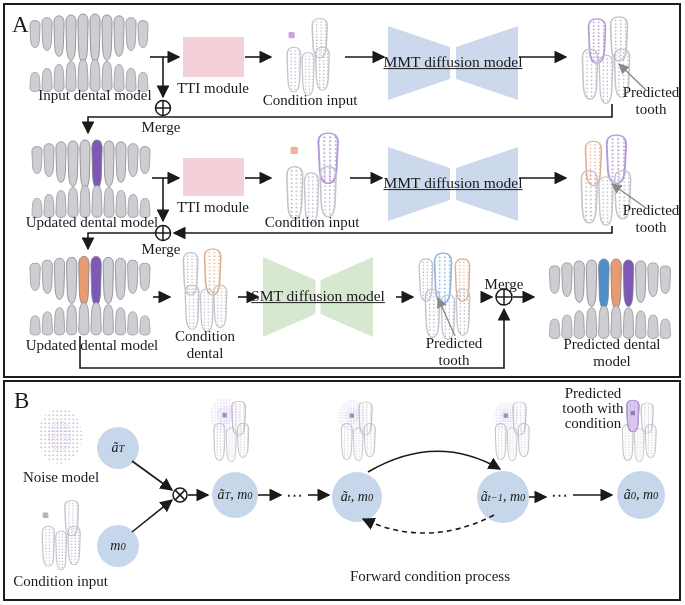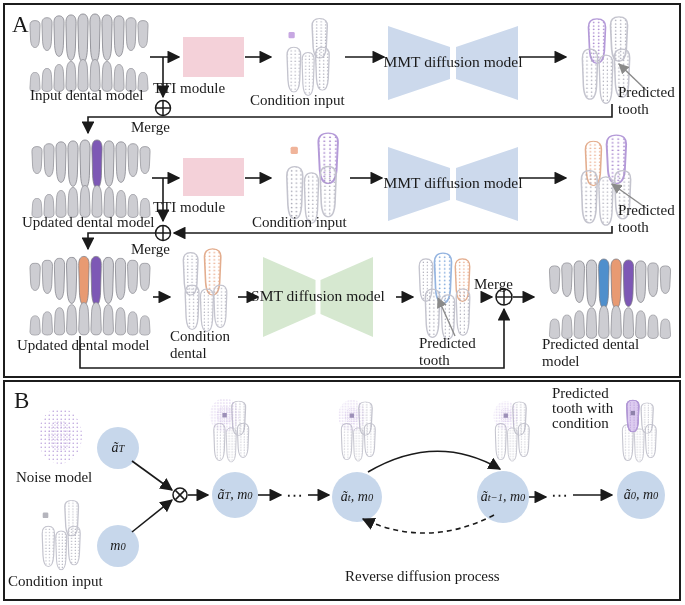--- a/index.html
+++ b/index.html
@@ -1,27 +1,27 @@
 <!DOCTYPE html>
 <html style="--tti-pink: #f4d1d9; --mmt-blue: #ccd9ec; --smt-green: #d6e8d0; --node-blue: #c7d7eb; --tooth-purple: #7d58b5; --tooth-orange: #e89a72; --tooth-blue: #4f8fcc; --line-dark: #1a1a1a;"><head>
 <meta charset="utf-8">
 <style>
   html,body{margin:0;padding:0;background:#fff;}
   #canvas{position:relative;width:685px;height:605px;background:#fff;
           font-family:"Liberation Serif","DejaVu Serif",serif;color:#1a1a1a;overflow:hidden;}
   .panel{position:absolute;border:2px solid #1c1c1c;background:#fff;box-sizing:border-box;}
   #panelA{left:3px;top:3px;width:678px;height:375px;}
   #panelB{left:3px;top:380px;width:678px;height:221px;}
-  .lbl{position:absolute;font-size:15px;line-height:17px;z-index:8;}
+  .lbl{position:absolute;font-size:15px;line-height:17px;text-align:center;z-index:8;}
   .panel-letter{position:absolute;font-size:23px;z-index:8;}
   .ttibox{position:absolute;background:var(--tti-pink);z-index:2;}
   .bowtie{position:absolute;z-index:2;}
   .bowtie svg{position:absolute;left:0;top:0;width:100%;height:100%;}
   .bowtie .blabel{position:absolute;left:-14px;right:-14px;top:50%;transform:translateY(-55%);
-                  text-align:center;font-size:15.5px;z-index:3;}
+                  text-align:center;font-size:15.5px;z-index:3;text-decoration:underline;}
   .node{position:absolute;background:var(--node-blue);border-radius:50%;z-index:3;
         display:flex;align-items:center;justify-content:center;font-size:14px;font-style:italic;}
   .node sub,.mathtxt sub{font-size:10.5px;font-style:italic;}
   .mathtxt{font-style:italic;}
   .overlay{position:absolute;left:0;top:0;z-index:5;pointer-events:none;}
   .img{position:absolute;z-index:2;}
   .pc use{stroke:#c4c4ce;stroke-width:1;fill:url(#dotG);}
   .pc use.hlP{fill:url(#dotP);stroke:#b49ad8;}
   .pc use.hlO{fill:url(#dotO);stroke:#e3ad8e;}
   .pc use.hlB{fill:url(#dotB);stroke:#94b4e0;}
@@ -427,15 +427,15 @@
 <div class="lbl" style="left:16px;top:469px;width:90px">Noise model</div>
 <div class="lbl" style="left:8px;top:573px;width:105px">Condition input</div>
 
 
 <div class="lbl" style="left:552px;top:386px;width:82px;line-height:15px">
   <span>Predicted</span><br>
   <span>tooth with</span><br>
   <span>condition</span>
 </div>
 
-<div class="lbl" style="left:345px;top:568px;width:170px">Reverse diffusion process</div>
+<div class="lbl" style="left:345px;top:568px;width:170px">Forward condition process</div>
 
 </div>
 
 </body></html>

